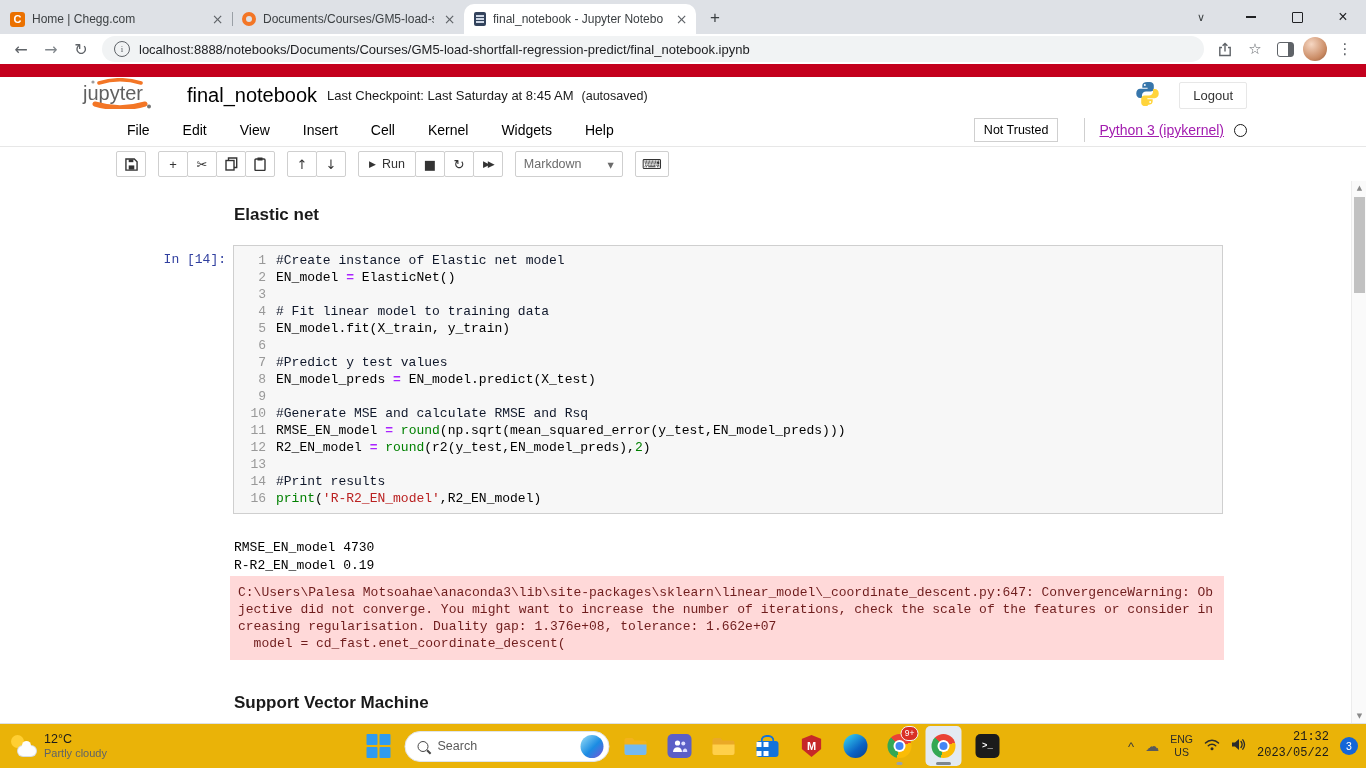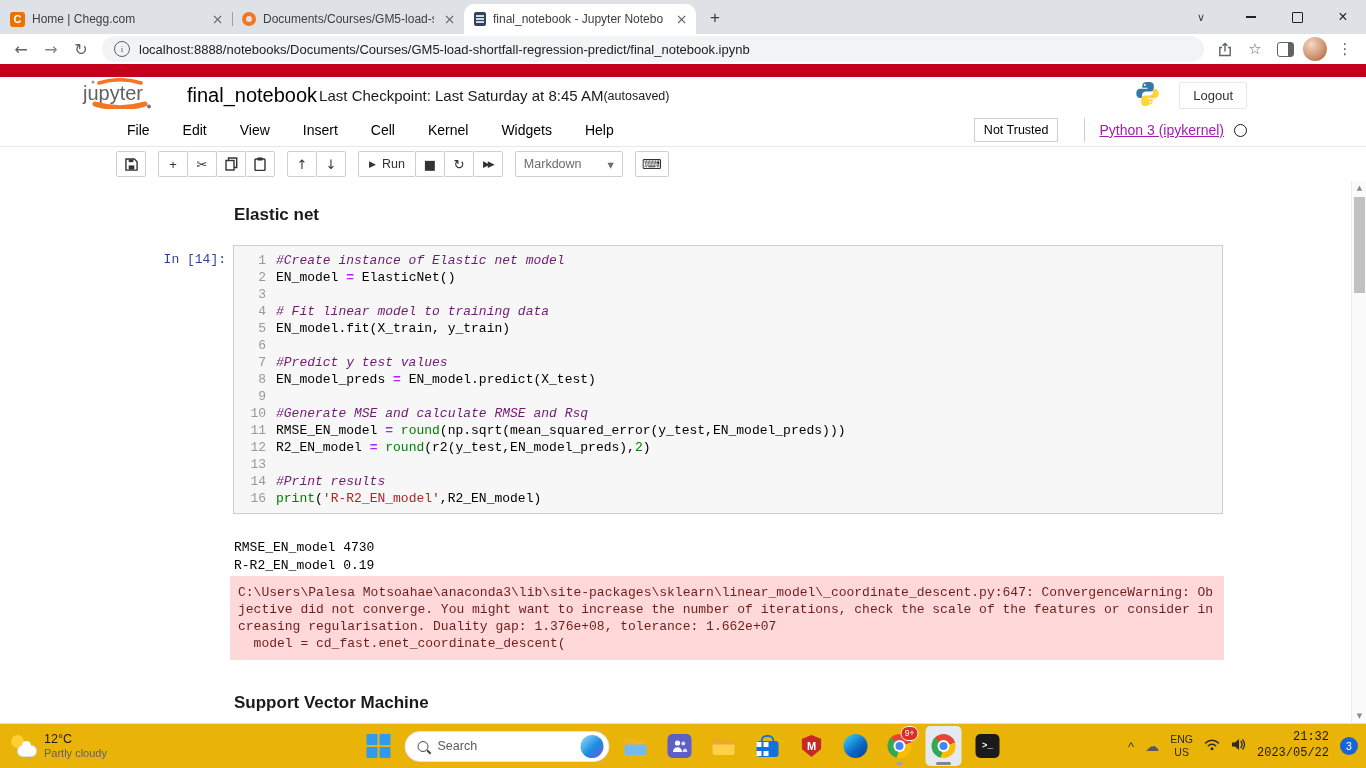--- a/index.html
+++ b/index.html
@@ -38,22 +38,22 @@
   .sidepanel::after{content:"";position:absolute;right:0;top:0;width:5px;height:100%;background:#5f6368;}
   .avatar{width:24px;height:24px;border-radius:50%;background:radial-gradient(circle at 35% 30%,#f6d7c3,#c98a63 65%,#8c5636);}
 
   
   .redstrip{position:absolute;top:64px;left:0;right:0;height:13px;background:#c4001d;}
 
   
   .jheader{position:absolute;top:77px;left:0;right:0;height:104px;background:#fff;box-shadow:0 2px 4px rgba(0,0,0,.09);}
   .jrow1{height:37px;display:flex;align-items:center;padding-left:69px;}
   .jtitle{font-size:20px;color:#000;margin-left:16px;}
-  .jchk{font-size:15px;color:#1a1a1a;margin-left:2px;}
-  .jauto{font-size:12.5px;color:#1a1a1a;}
+  .jchk{font-size:13px;color:#1a1a1a;margin-left:10px;}
+  .jauto{font-size:12.5px;color:#1a1a1a;margin-left:8px;}
   .jright1{margin-left:auto;display:flex;align-items:center;margin-right:119px;}
   .logoutbtn{border:1px solid #e7e7e7;border-radius:2px;background:#fff;font-size:13px;color:#333;padding:5px 13px;margin-left:18px;}
   .jrow2{height:33px;display:flex;align-items:center;padding-left:127px;border-bottom:1px solid #e7e7e7;box-sizing:border-box;}
   .menuitem{font-size:14px;color:#000;margin-right:33px;}
   .jright2{margin-left:auto;display:flex;align-items:center;margin-right:119px;}
   .nottrusted{border:1px solid #cfcfcf;font-size:12.5px;color:#000;padding:4px 9px;}
   .kdiv{width:1px;height:24px;background:#cfcfcf;margin:0 14px 0 26px;}
   .kernelname{font-size:14px;color:#a21caf;text-decoration:underline;}
   .kcircle{width:13px;height:13px;border:1.5px solid #1a1a1a;border-radius:50%;margin-left:10px;box-sizing:border-box;}
   .jtoolbar{height:34px;display:flex;align-items:center;padding-left:116px;background:#fff;}
@@ -72,21 +72,21 @@
   .vthumb{position:absolute;left:2px;top:16px;width:11px;height:96px;background:#c1c1c1;}
   .varrow{position:absolute;left:0;width:15px;height:14px;display:grid;place-items:center;font-size:7px;color:#8a8a8a;}
   .h3sec{position:absolute;left:234px;font-size:17px;font-weight:700;color:#1a1a1a;line-height:20px;}
   .sec1{top:24px;}
   .sec2{top:512px;}
   .prompt{position:absolute;left:116px;top:71px;width:110px;text-align:right;font-family:"Liberation Mono",monospace;font-size:13px;color:#303f9f;}
   .cellbox{position:absolute;left:233px;top:64px;width:990px;box-sizing:border-box;border:1px solid #cfcfcf;background:#f7f7f7;padding:6px 8px 6px 4px;}
   .cm-line{display:flex;line-height:17px;font-family:"Liberation Mono",monospace;font-size:13px;min-height:17px;}
   .ln{width:28px;flex:none;text-align:right;padding-right:10px;color:#999;}
   .lc{white-space:pre;color:#000;}
-  .tok-cm{color:#701a75;font-style:italic;}
+  .tok-cm{color:#0f172a;}
   .tok-op{color:#aa22ff;font-weight:700;}
   .tok-bi{color:#008000;}
   .tok-st{color:#ba2121;}
   .tok-nu{color:#008000;}
   .tok-pl{color:#000;}
   .outblock{position:absolute;left:234px;top:358px;font-family:"Liberation Mono",monospace;font-size:13px;line-height:17.5px;color:#000;}
   .warnbox{position:absolute;left:230px;top:395px;width:994px;box-sizing:border-box;background:#ffd9d9;padding:8px 8px;font-family:"Liberation Mono",monospace;font-size:13px;line-height:17px;color:#6f1d1d;}
   .warn-msg{white-space:pre-wrap;word-break:break-all;}
   .warn-code{white-space:pre;}
 

